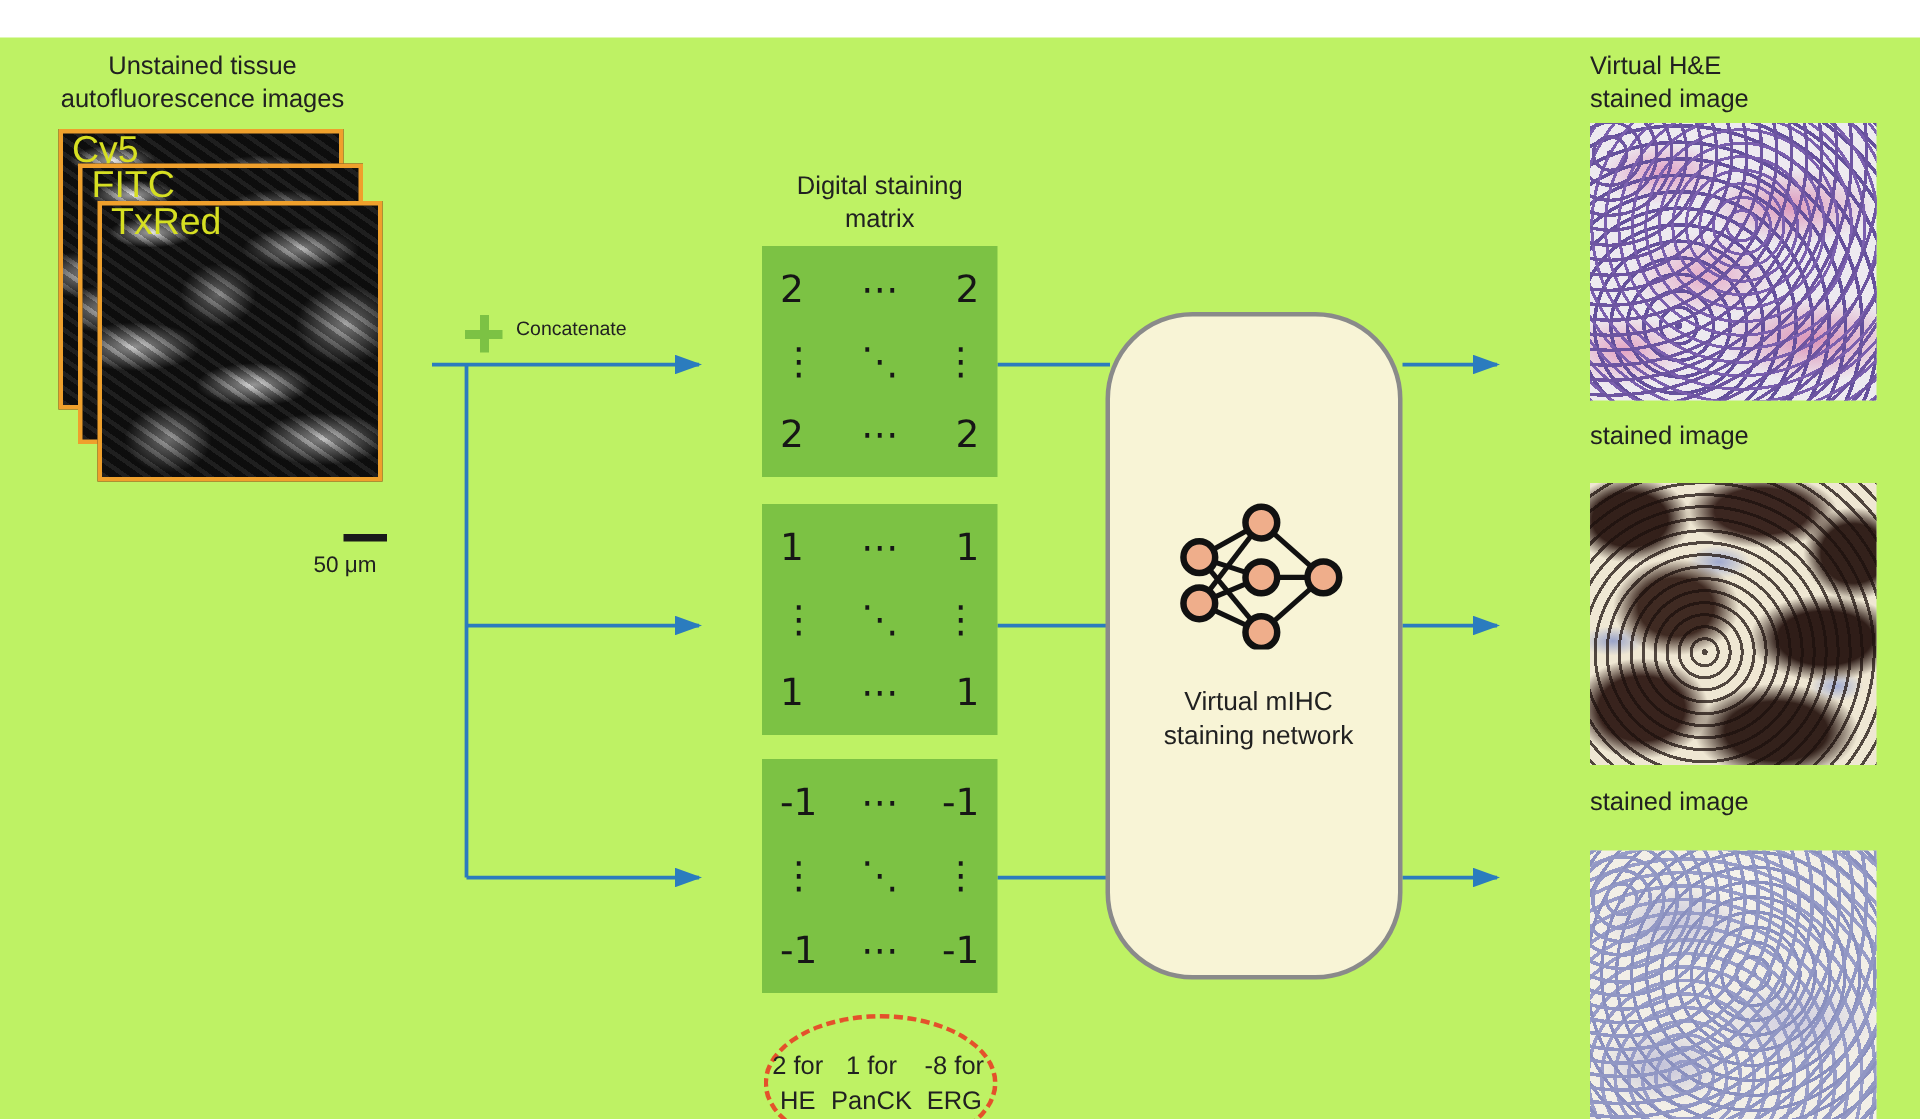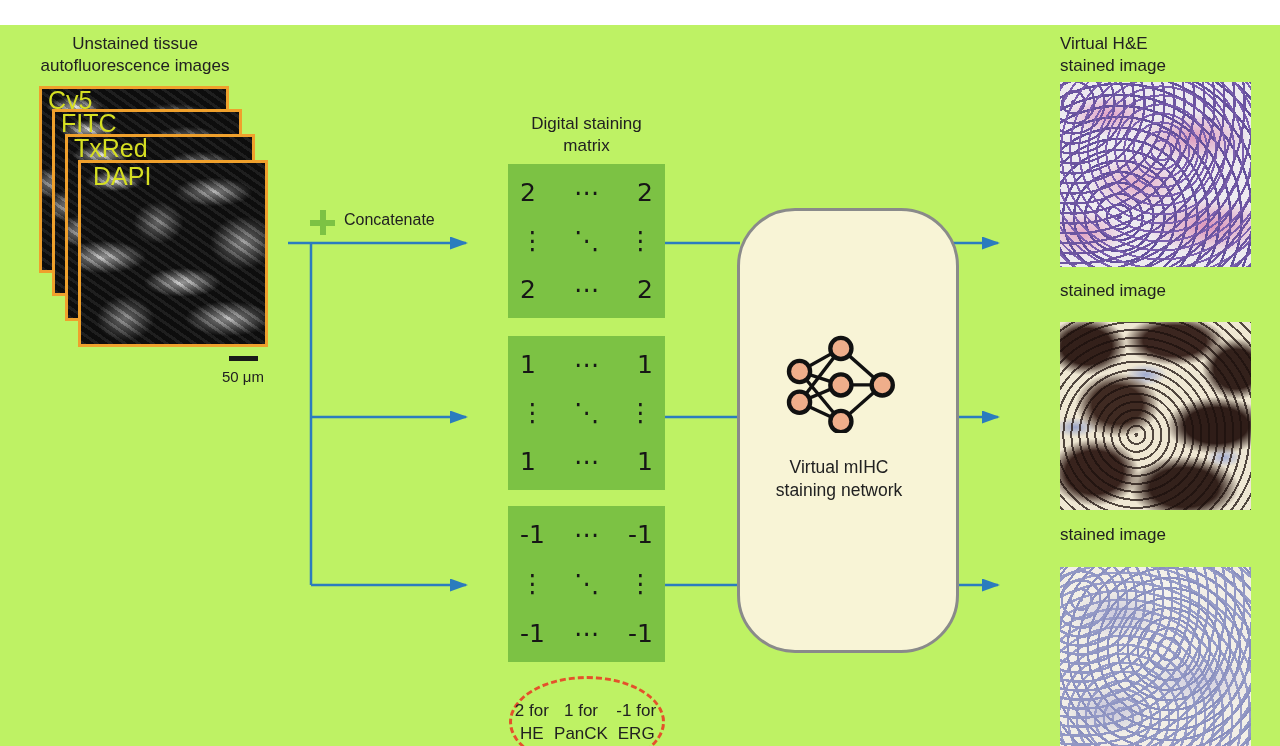--- a/index.html
+++ b/index.html
@@ -25,28 +25,28 @@
       radial-gradient(ellipse 46px 16px at 18% 10%, #e6e6e6, rgba(19,19,19,0) 62%),
       radial-gradient(ellipse 60px 22px at 72% 16%, #b5b5b5, rgba(19,19,19,0) 65%),
       radial-gradient(ellipse 36px 30px at 42% 33%, #8d8d8d, rgba(19,19,19,0) 70%),
       radial-gradient(ellipse 70px 26px at 12% 52%, #cccccc, rgba(19,19,19,0) 62%),
       radial-gradient(ellipse 50px 40px at 88% 44%, #a3a3a3, rgba(19,19,19,0) 66%),
       radial-gradient(ellipse 64px 24px at 55% 66%, #d6d6d6, rgba(19,19,19,0) 60%),
       radial-gradient(ellipse 44px 34px at 24% 86%, #999999, rgba(19,19,19,0) 66%),
       radial-gradient(ellipse 70px 28px at 80% 86%, #c0c0c0, rgba(19,19,19,0) 62%);
   }
   .scalebar{position:absolute;left:229px;top:331px;width:29px;height:5px;background:#1a1a1a;}
-  .scalebar-label{position:absolute;left:209px;top:343px;width:68px;text-align:center;font-size:15px;color:var(--text);}
+  .scalebar-label{position:absolute;left:209px;top:343px;width:68px;font-size:15px;color:var(--text);}
 
   
   .plus{position:absolute;left:310px;top:185px;width:25px;height:25px;
     background:
       linear-gradient(var(--green),var(--green)) center/25px 6px no-repeat,
       linear-gradient(var(--green),var(--green)) center/6px 25px no-repeat;}
-  .concat-label{position:absolute;left:344px;top:186px;font-size:16px;color:var(--text);}
+  .concat-label{position:absolute;left:344px;top:186px;font-size:13px;color:var(--text);}
 
   
   .connectors{position:absolute;left:0;top:0;width:1280px;height:746px;}
   .connectors line{stroke:var(--blue);stroke-width:2.5;}
 
   
   .matrix{position:absolute;left:508px;width:157px;background:var(--green);
           display:grid;grid-template-columns:1fr 1fr 1fr;grid-template-rows:1fr 1fr 1fr;
           box-sizing:border-box;padding:4px 12px;align-items:center;}
   .m1{top:139px;height:154px;}
@@ -57,21 +57,21 @@
   .col-c{justify-self:center;}
   .col-r{justify-self:end;}
 
   
   .legend-ellipse{position:absolute;left:509px;top:651px;width:150px;height:86px;
     border:3.5px dashed var(--red-dash);border-radius:50%;
     display:flex;align-items:center;justify-content:center;
     font-size:17px;line-height:23px;text-align:center;color:var(--text);}
 
   
-  .netbox{position:absolute;left:737px;top:183px;width:222px;height:445px;box-sizing:border-box;
+  .netbox{position:absolute;left:737px;top:183px;width:198px;height:445px;box-sizing:border-box;
     background:var(--cream);border:3px solid var(--box-border);border-radius:58px;}
   .nn{position:absolute;left:40px;top:122px;}
   .nn line{stroke:#111111;stroke-width:3.5;}
   .nn circle{fill:var(--node-fill);stroke:#111111;stroke-width:4.5;}
   .netlabel{position:absolute;left:19px;top:245px;width:160px;text-align:center;
     font-size:17.5px;line-height:23px;color:var(--text);}
 
   
   .out-title{position:absolute;left:1060px;width:191px;text-align:left;font-size:17px;line-height:22px;color:var(--text);}
   .ot1{top:8px;} .ot2{top:255px;} .ot3{top:499px;}
@@ -126,23 +126,20 @@
   <div class="title left-title">Unstained tissue autofluorescence images</div>
 
   <div class="frame af-tex" style="left:39px;top:61px;">
     <span class="chan">Cy5</span>
   </div>
   <div class="frame af-tex" style="left:52px;top:84px;">
     <span class="chan">FITC</span>
   </div>
   <div class="frame af-tex" style="left:65px;top:109px;">
     <span class="chan">TxRed</span>
-  </div>
-  <div class="frame af-tex" style="left:78px;top:135px;">
-    <span class="chan chan-dapi">DAPI</span>
   </div>
 
   <div class="scalebar"></div>
   <div class="scalebar-label">50 μm</div>
 
   <div class="plus"></div>
   <div class="concat-label">Concatenate</div>
 
   <svg class="connectors" xmlns="http://www.w3.org/2000/svg">
     <defs>
@@ -196,21 +193,21 @@
     <span class="mcell col-c">⋱</span>
     <span class="mcell col-r">⋮</span>
     <span class="mcell col-l">-1</span>
     <span class="mcell col-c">⋯</span>
     <span class="mcell col-r">-1</span>
   </div>
 
   <div class="legend-ellipse">
     <div>2 for HE</div>
     <div>1 for PanCK</div>
-    <div>-1 for ERG</div>
+    <div>-8 for ERG</div>
   </div>
 
   <div class="netbox">
     <svg class="nn" width="116" height="100" viewBox="0 0 120 104" xmlns="http://www.w3.org/2000/svg">
       <line x1="20" y1="40" x2="63" y2="16"></line>
       <line x1="20" y1="40" x2="63" y2="54"></line>
       <line x1="20" y1="40" x2="63" y2="92"></line>
       <line x1="20" y1="72" x2="63" y2="16"></line>
       <line x1="20" y1="72" x2="63" y2="54"></line>
       <line x1="20" y1="72" x2="63" y2="92"></line>

